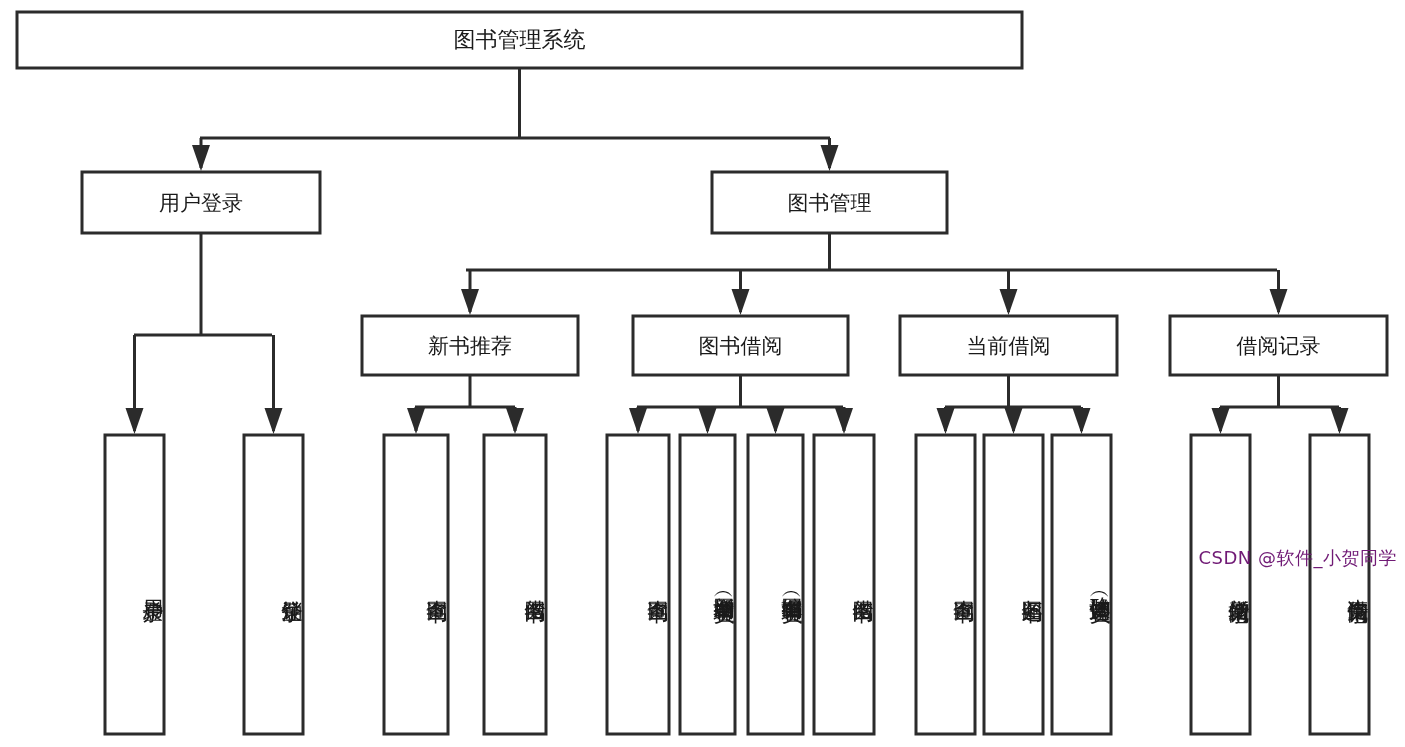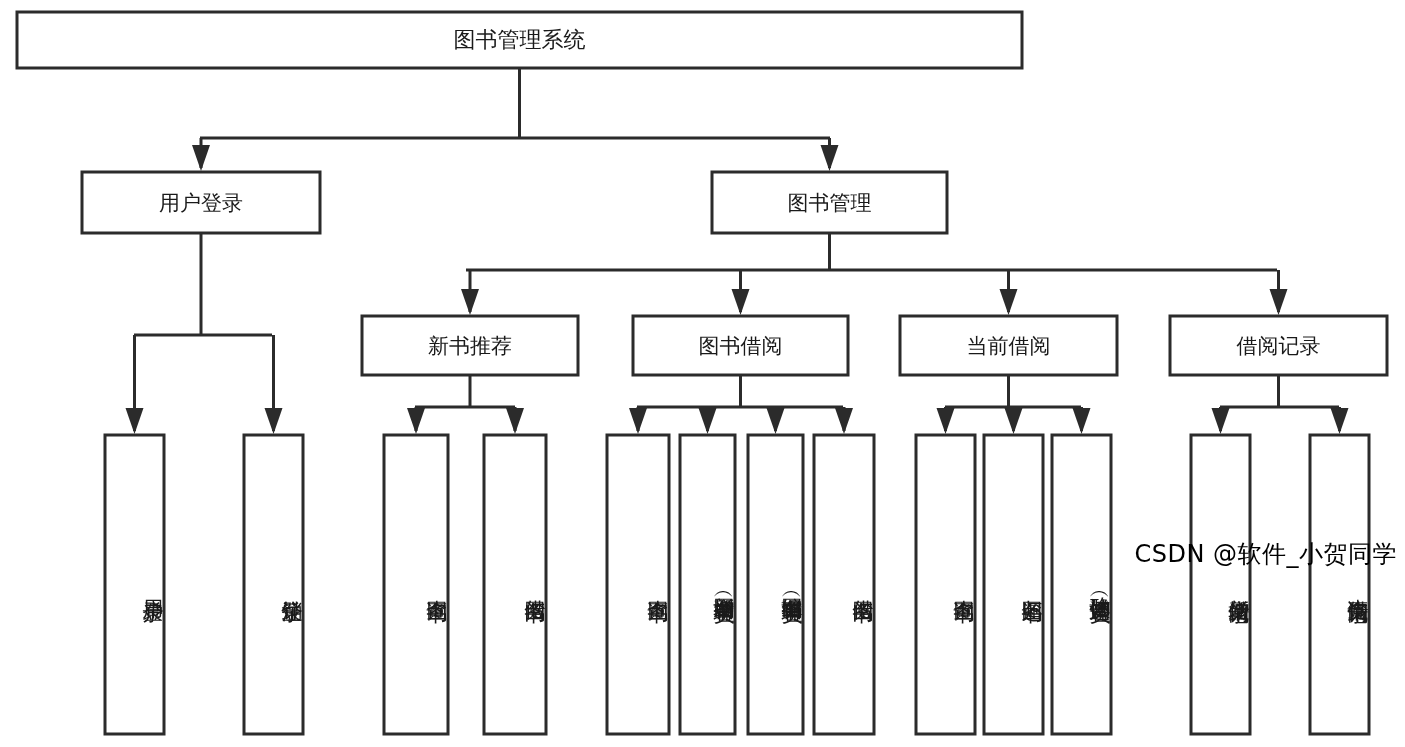--- a/index.html
+++ b/index.html
@@ -70,22 +70,22 @@
     pointer-events: none;
     display: flex;
     align-items: flex-start;
     justify-content: center;
   }
   .watermark {
     position: absolute;
     right: 8px;
     bottom: 4px;
     font-family: "DejaVu Sans", "Liberation Sans", sans-serif;
-    font-size: 24px;
-    color: #000000;
+    font-size: 18px;
+    color: #701a75;
     white-space: nowrap;
     letter-spacing: 0.5px;
   }
 </style>
 </head>
 <body>
 
 <div id="diagram-root">
 
   <svg class="flow" viewBox="0 0 1405 747">

